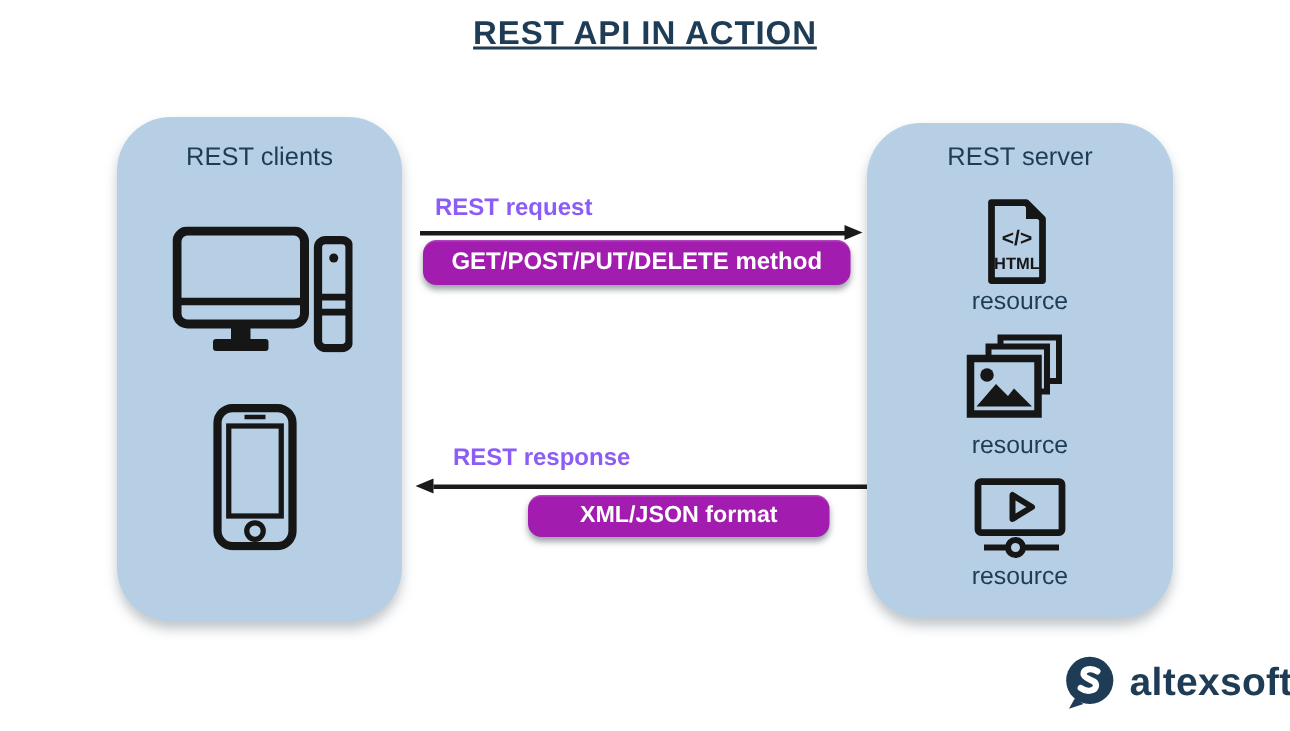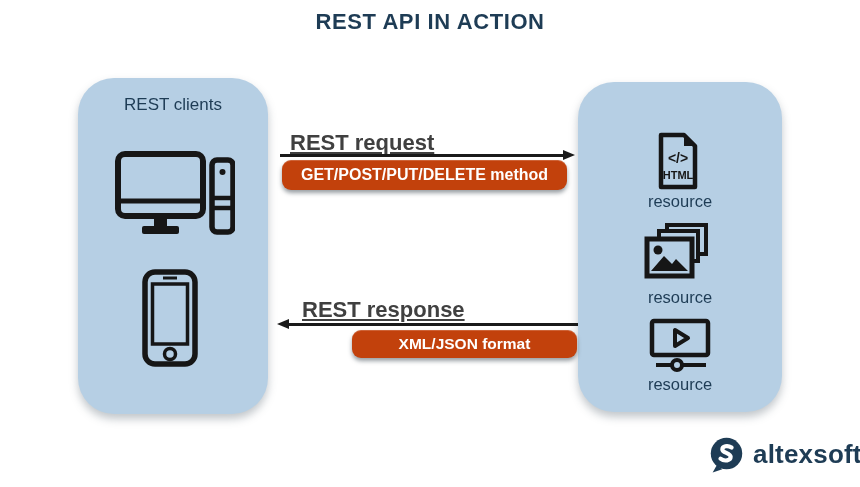--- a/index.html
+++ b/index.html
@@ -17,20 +17,21 @@
   .page-title {
     position: absolute;
     top: 9px;
     left: 0;
     width: 100%;
     text-align: center;
     font-size: 22px;
     font-weight: 700;
     letter-spacing: 0.6px;
     color: #1e3c55;
+    text-decoration: underline;
   }
 
   .box {
     position: absolute;
     background: #b6cfe4;
     border-radius: 36px;
     box-shadow: 0 5px 8px rgba(120, 130, 140, 0.45);
   }
   .client-box { left: 78px; top: 78px; width: 190px; height: 336px; }
   .server-box { left: 578px; top: 82px; width: 204px; height: 330px; }
@@ -62,24 +63,23 @@
     font-size: 16.5px;
     font-weight: 400;
     color: #1e3c55;
   }
   .resource-1 { top: 110px; }
   .resource-2 { top: 206px; }
   .resource-3 { top: 293px; }
 
   .flow-label {
     position: absolute;
-    font-size: 22px;
+    font-size: 16px;
     font-weight: 600;
-    color: #404040;
-    text-decoration: underline;
+    color: #8b5cf6;
   }
   .request-label { left: 290px; top: 130px; }
   .response-label { left: 290px; top: 297px; margin-left: 12px; }
 
   .arrow-line {
     position: absolute;
     height: 2.5px;
     background: #1a1a1a;
   }
   .request-line { left: 280px; top: 154px; width: 286px; }
@@ -94,31 +94,31 @@
   }
   .arrow-head-left {
     left: 277px; top: 319px;
     border-right: 12px solid #1a1a1a;
     border-top: 5.5px solid transparent;
     border-bottom: 5.5px solid transparent;
   }
 
   .badge {
     position: absolute;
-    background: #c2410c;
+    background: #a21caf;
     border-radius: 9px;
     color: #ffffff;
     font-weight: 700;
     display: flex;
     align-items: center;
     justify-content: center;
     box-shadow: 0 3px 4px rgba(70, 80, 90, 0.55), inset 0 1px 0 rgba(255,255,255,0.18);
   }
   .request-badge { left: 282px; top: 160px; width: 285px; height: 30px; font-size: 16px; }
-  .response-badge { left: 352px; top: 330px; width: 225px; height: 28px; font-size: 15.5px; }
+  .response-badge { left: 352px; top: 330px; width: 201px; height: 28px; font-size: 15.5px; }
 
   .logo {
     position: absolute;
     left: 708px;
     top: 436px;
     display: flex;
     align-items: center;
     gap: 8px;
   }
   .logo-text {
@@ -153,20 +153,21 @@
 
     <svg class="icon-abs phone-icon" width="56" height="98" viewBox="0 0 56 98">
       <rect x="3" y="3" width="50" height="92" rx="10" fill="none" stroke="#161616" stroke-width="5.5"></rect>
       <rect x="10.5" y="15" width="35" height="60" fill="none" stroke="#161616" stroke-width="3.5"></rect>
       <line x1="21" y1="9" x2="35" y2="9" stroke="#161616" stroke-width="3"></line>
       <circle cx="28" cy="85" r="5.5" fill="none" stroke="#161616" stroke-width="3.5"></circle>
     </svg>
   </div>
 
   <div class="box server-box">
+    <div class="box-title">REST server</div>
 
     <svg class="icon-abs html-icon" width="44" height="58" viewBox="0 0 44 58">
       <path d="M5,3 H28 L39,14 V55 H5 Z" fill="none" stroke="#161616" stroke-width="4.5" stroke-linejoin="round"></path>
       <path d="M28,3 V14 H39 Z" fill="#161616"></path>
       <text x="22" y="31" text-anchor="middle" font-size="14" font-weight="bold" font-family="Liberation Sans, DejaVu Sans, sans-serif" fill="#161616">&lt;/&gt;</text>
       <text x="22" y="47" text-anchor="middle" font-size="11" font-weight="bold" font-family="Liberation Sans, DejaVu Sans, sans-serif" fill="#161616">HTML</text>
     </svg>
     <div class="resource-label resource-1">resource</div>
 
     <svg class="icon-abs images-icon" width="66" height="60" viewBox="0 0 66 60">

